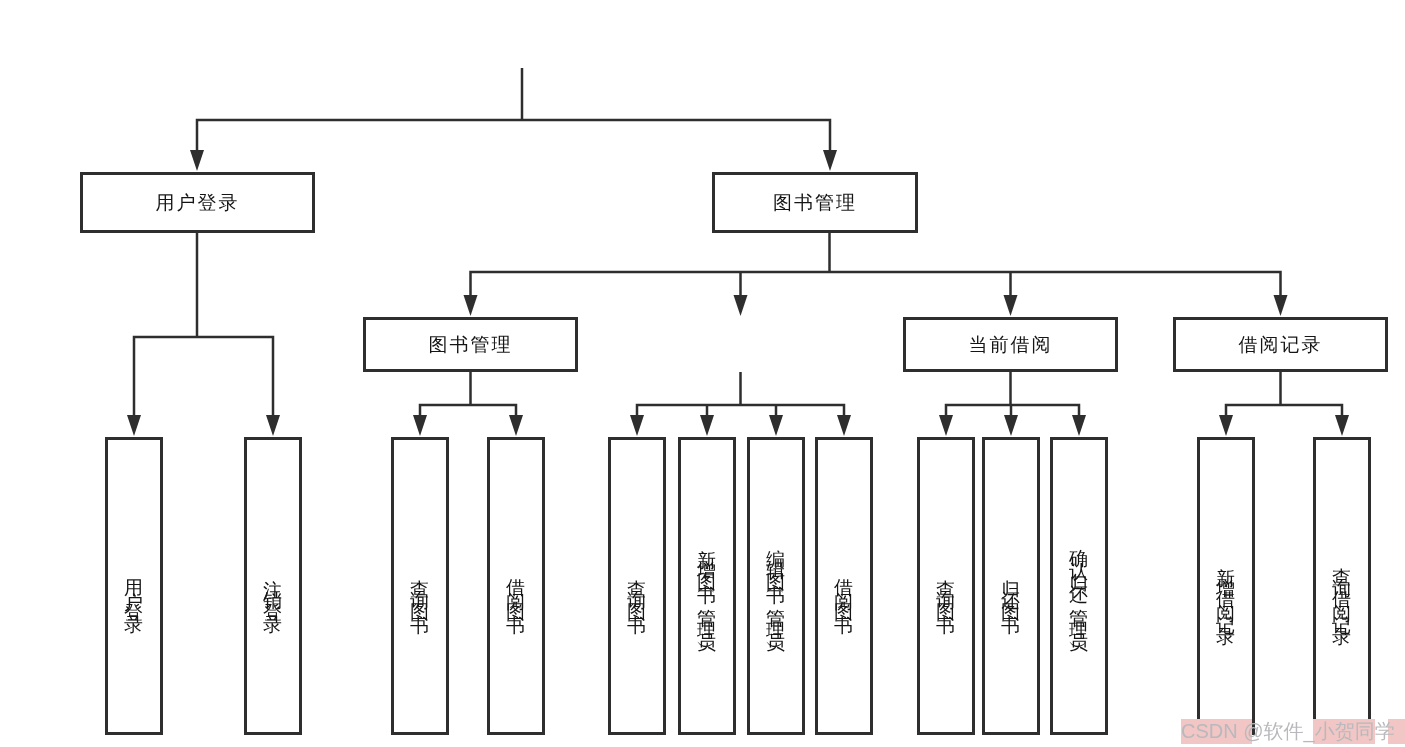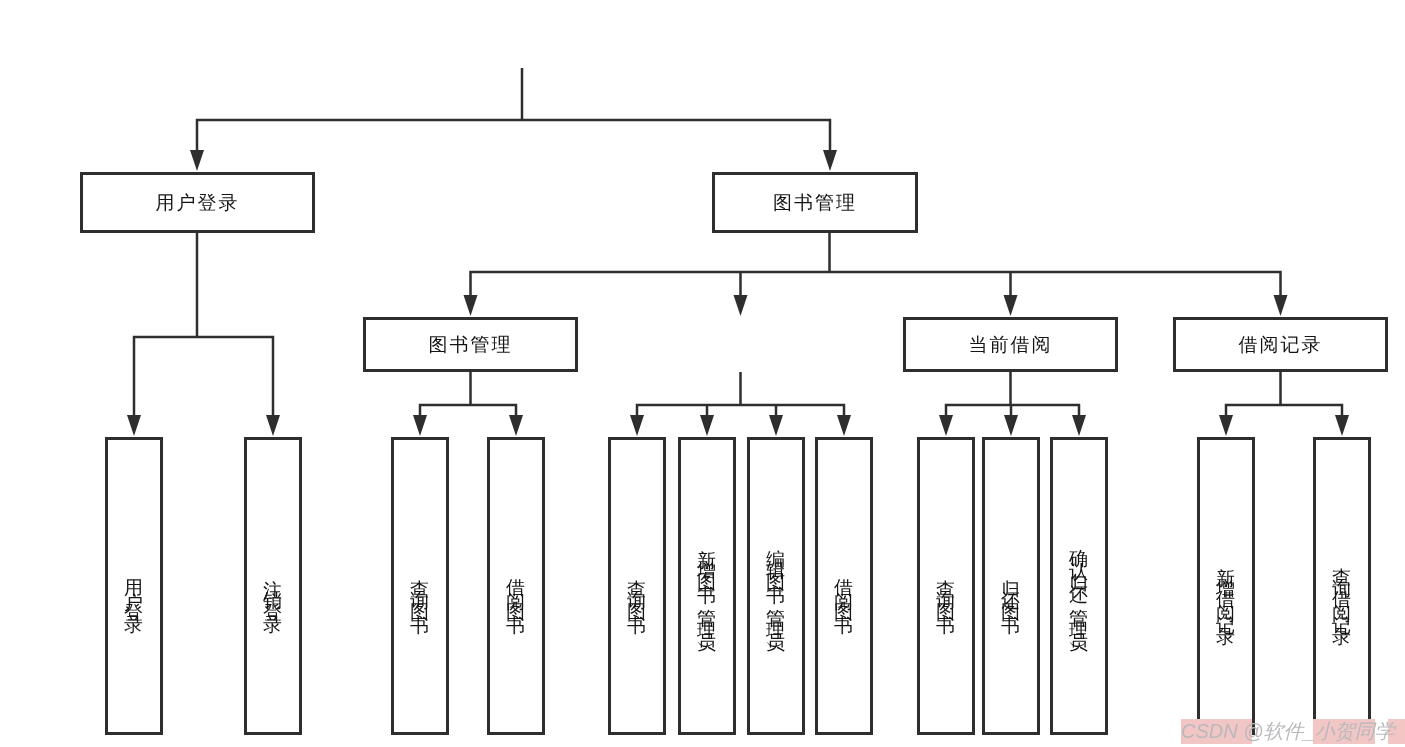--- a/index.html
+++ b/index.html
@@ -24,21 +24,21 @@
   .p-root{left:22px;top:14px;width:1000px;height:54px;}
   .p-l2a{left:80px;top:172px;width:235px;height:61px;}
   .p-l2b{left:712px;top:172px;width:206px;height:61px;}
   .p-g1{left:363px;top:317px;width:215px;height:55px;}
   .p-g2{left:633px;top:317px;width:215px;height:55px;}
   .p-g3{left:903px;top:317px;width:215px;height:55px;}
   .p-g4{left:1173px;top:317px;width:215px;height:55px;}
   .leaf{top:437px;width:58px;height:298px;}
   .watermark{
     position:absolute;left:1181px;top:718px;width:224px;height:28px;z-index:3;
-    font-size:20px;color:#b9b9bd;white-space:nowrap;font-style:italic;
+    font-size:20px;color:#b9b9bd;white-space:nowrap;
   }
   .wm-patch{position:absolute;top:1px;height:25px;background:#f1c6c4;z-index:0;}
   .wm-p1{left:0;width:71px;}
   .wm-p2{left:132px;width:62px;}
   .wm-p3{left:207px;width:17px;}
   .wm-text{position:relative;z-index:1;}
 </style>
 </head>
 <body>
 

